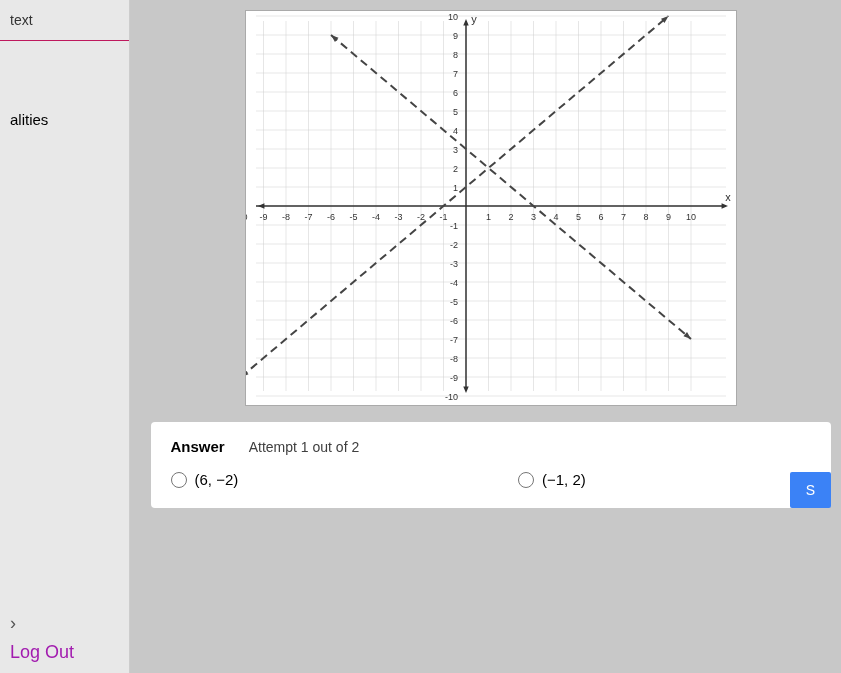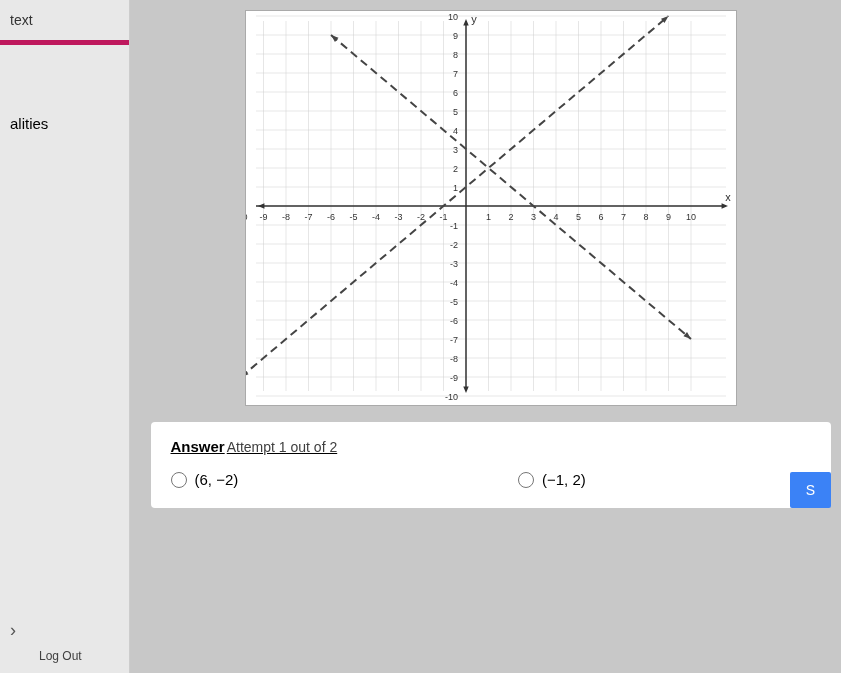--- a/index.html
+++ b/index.html
@@ -19,21 +19,21 @@
       height: 673px;
       display: flex;
       flex-direction: column;
       border-right: 1px solid #ccc;
       flex-shrink: 0;
     }
     .sidebar-text-item {
       padding: 12px 10px;
       font-size: 14px;
       color: #333;
-      border-bottom: 5px solid #be185d;
+      border-bottom: 1px solid #be185d;
     }
     .sidebar-complete {
       padding: 8px 10px;
       font-size: 12px;
       color: #555;
       border-bottom: 2px solid #888;
       margin-bottom: 4px;
     }
     .sidebar-equalities {
       padding: 10px 10px;
@@ -48,26 +48,25 @@
       flex-direction: column;
       gap: 8px;
       align-items: flex-start;
     }
     .sidebar-arrow {
       font-size: 18px;
       color: #555;
       cursor: pointer;
     }
     .logout-btn {
-      font-size: 12px;
-      color: #404040;
+      font-size: 18px;
+      color: #a21caf;
       cursor: pointer;
       background: none;
       border: none;
-      margin-left: 29px;
     }
 
     
     .main-content {
       flex: 1;
       display: flex;
       flex-direction: column;
       align-items: center;
       padding: 10px 10px 10px 20px;
       background: #c8c8c8;
@@ -84,23 +83,22 @@
     
     .answer-section {
       width: 680px;
       background: white;
       padding: 16px 20px 20px 20px;
       border-radius: 4px;
     }
     .answer-header {
       display: flex;
       align-items: center;
-      gap: 2px;
+      gap: 24px;
       margin-bottom: 16px;
-      text-decoration: underline;
     }
     .answer-label {
       font-weight: bold;
       font-size: 15px;
     }
     .attempt-text {
       font-size: 14px;
       color: #404040;
     }
     .options-grid {

